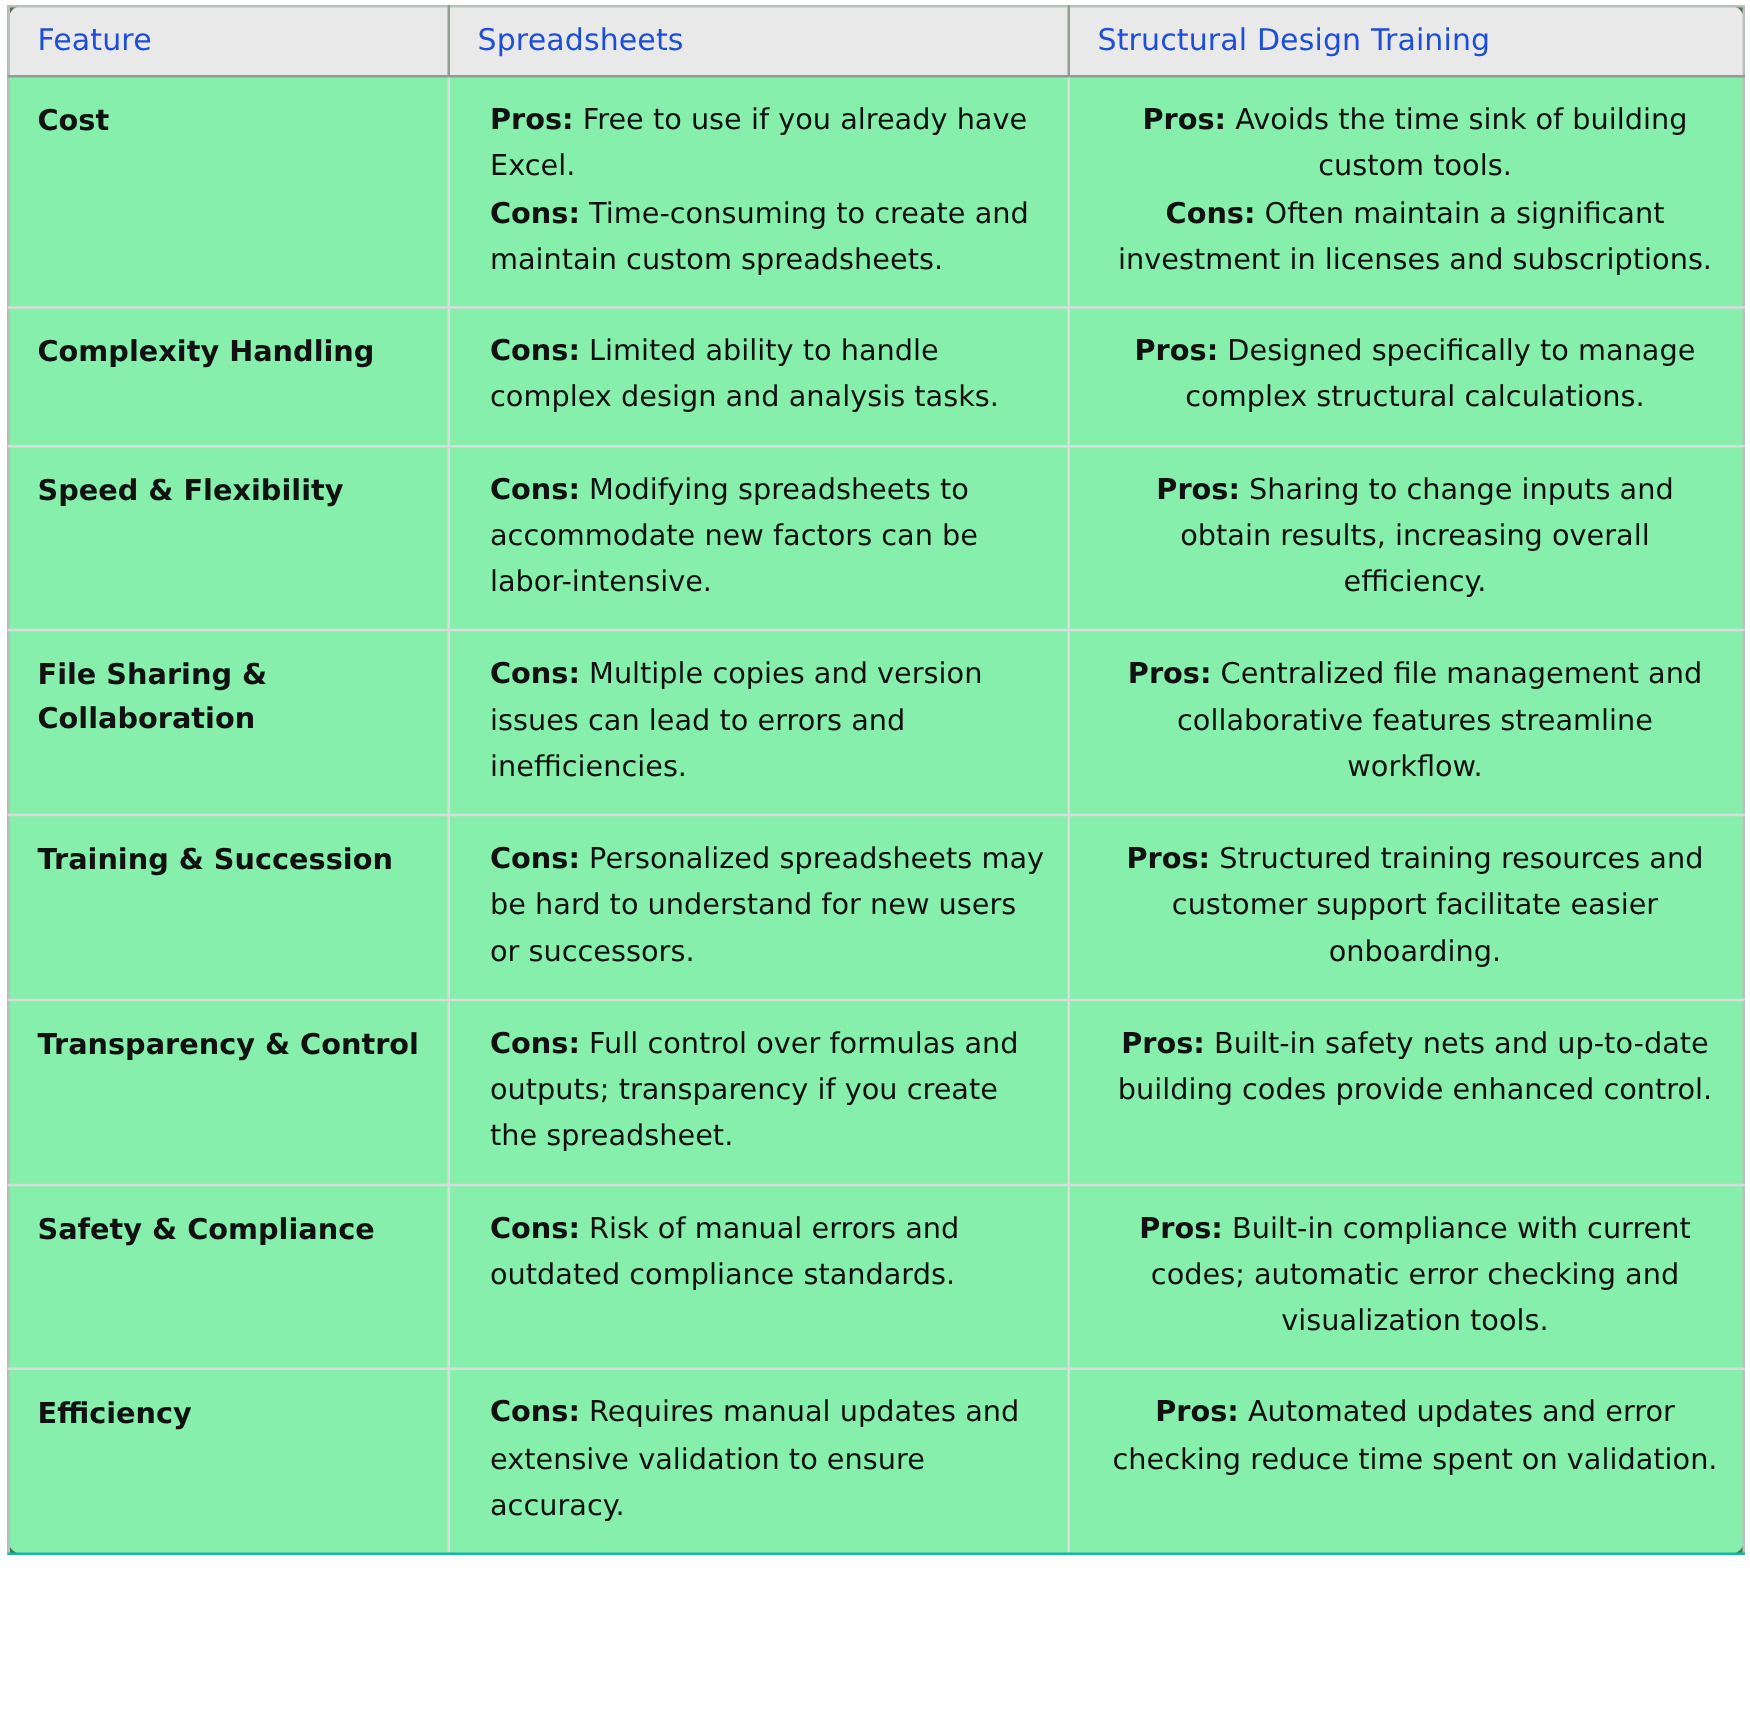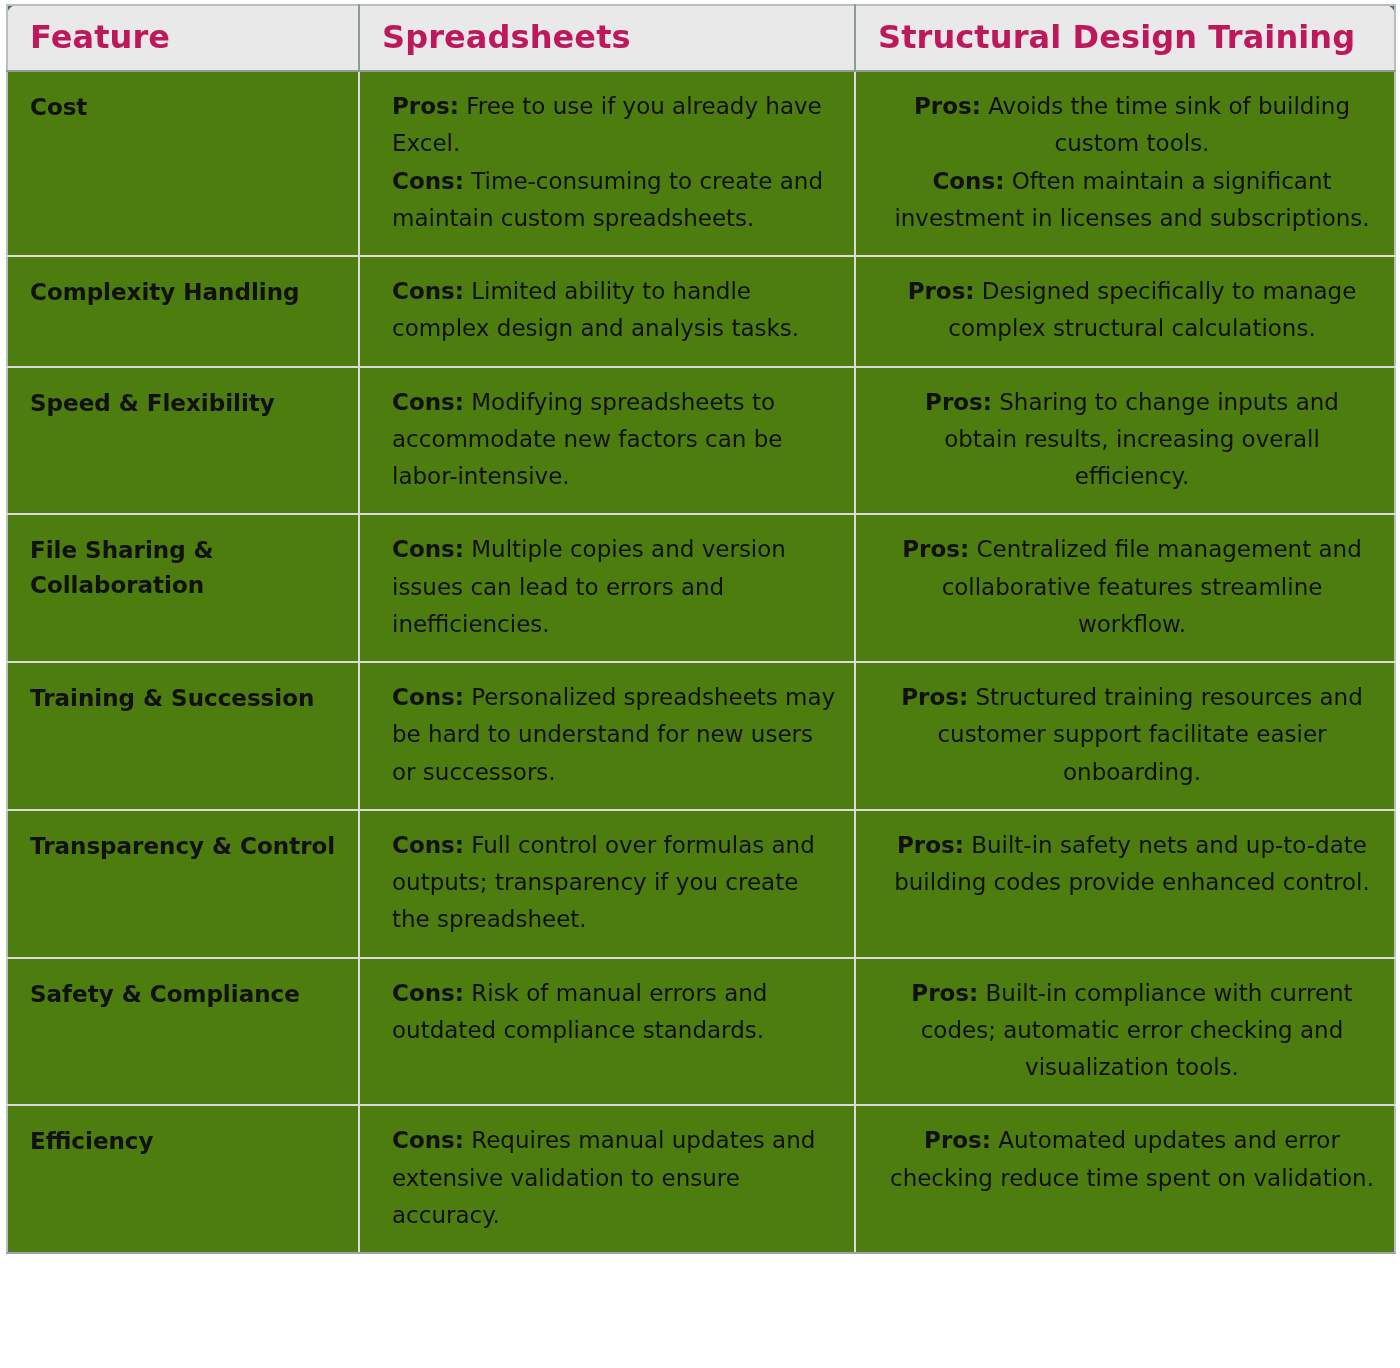--- a/index.html
+++ b/index.html
@@ -25,56 +25,56 @@
     width: 1388px;
     table-layout: fixed;
     background: #4e7055;
   }
   table.comparison col.c0 { width: 352px; }
   table.comparison col.c1 { width: 496px; }
   table.comparison col.c2 { width: 540px; }
 
   thead th {
     background: #e9e9e9;
-    color: #be185d;
+    color: #1d4ed8;
     text-align: left;
-    font-size: 32px;
-    font-weight: bold;
+    font-size: 24px;
+    font-weight: normal;
     padding: 12px 16px 14px 22px;
     border: 2px solid #8f9d90;
     border-top: 2px solid #b9c2ba;
     letter-spacing: 0.1px;
   }
   thead th.first {
     border-left: 2px solid #b9c2ba;
     border-top-left-radius: 10px;
   }
   thead th.last {
     border-right: 2px solid #b9c2ba;
     border-top-right-radius: 10px;
   }
 
   tbody td {
-    background: #4d7c0f;
+    background: #86efac;
     color: #111111;
     vertical-align: top;
     border: 2px solid #d8ddd9;
     padding: 16px 18px 18px 32px;
     font-size: 23px;
     line-height: 1.62;
   }
   tbody td.feature {
     font-weight: bold;
     padding-top: 18px;
     padding-left: 22px;
     font-size: 23px;
     line-height: 1.5;
   }
   tbody tr:last-child td {
-    border-bottom: 2px solid #a3a3a3;
+    border-bottom: 2px solid #14b8a6;
     margin-left: 33px;
   }
   tbody td.feature {
     border-left: 2px solid #b9c2ba;
   }
   tbody td.col-last {
     border-right: 2px solid #b9c2ba;
     text-align: center;
   }
   tbody tr:last-child td.feature {

